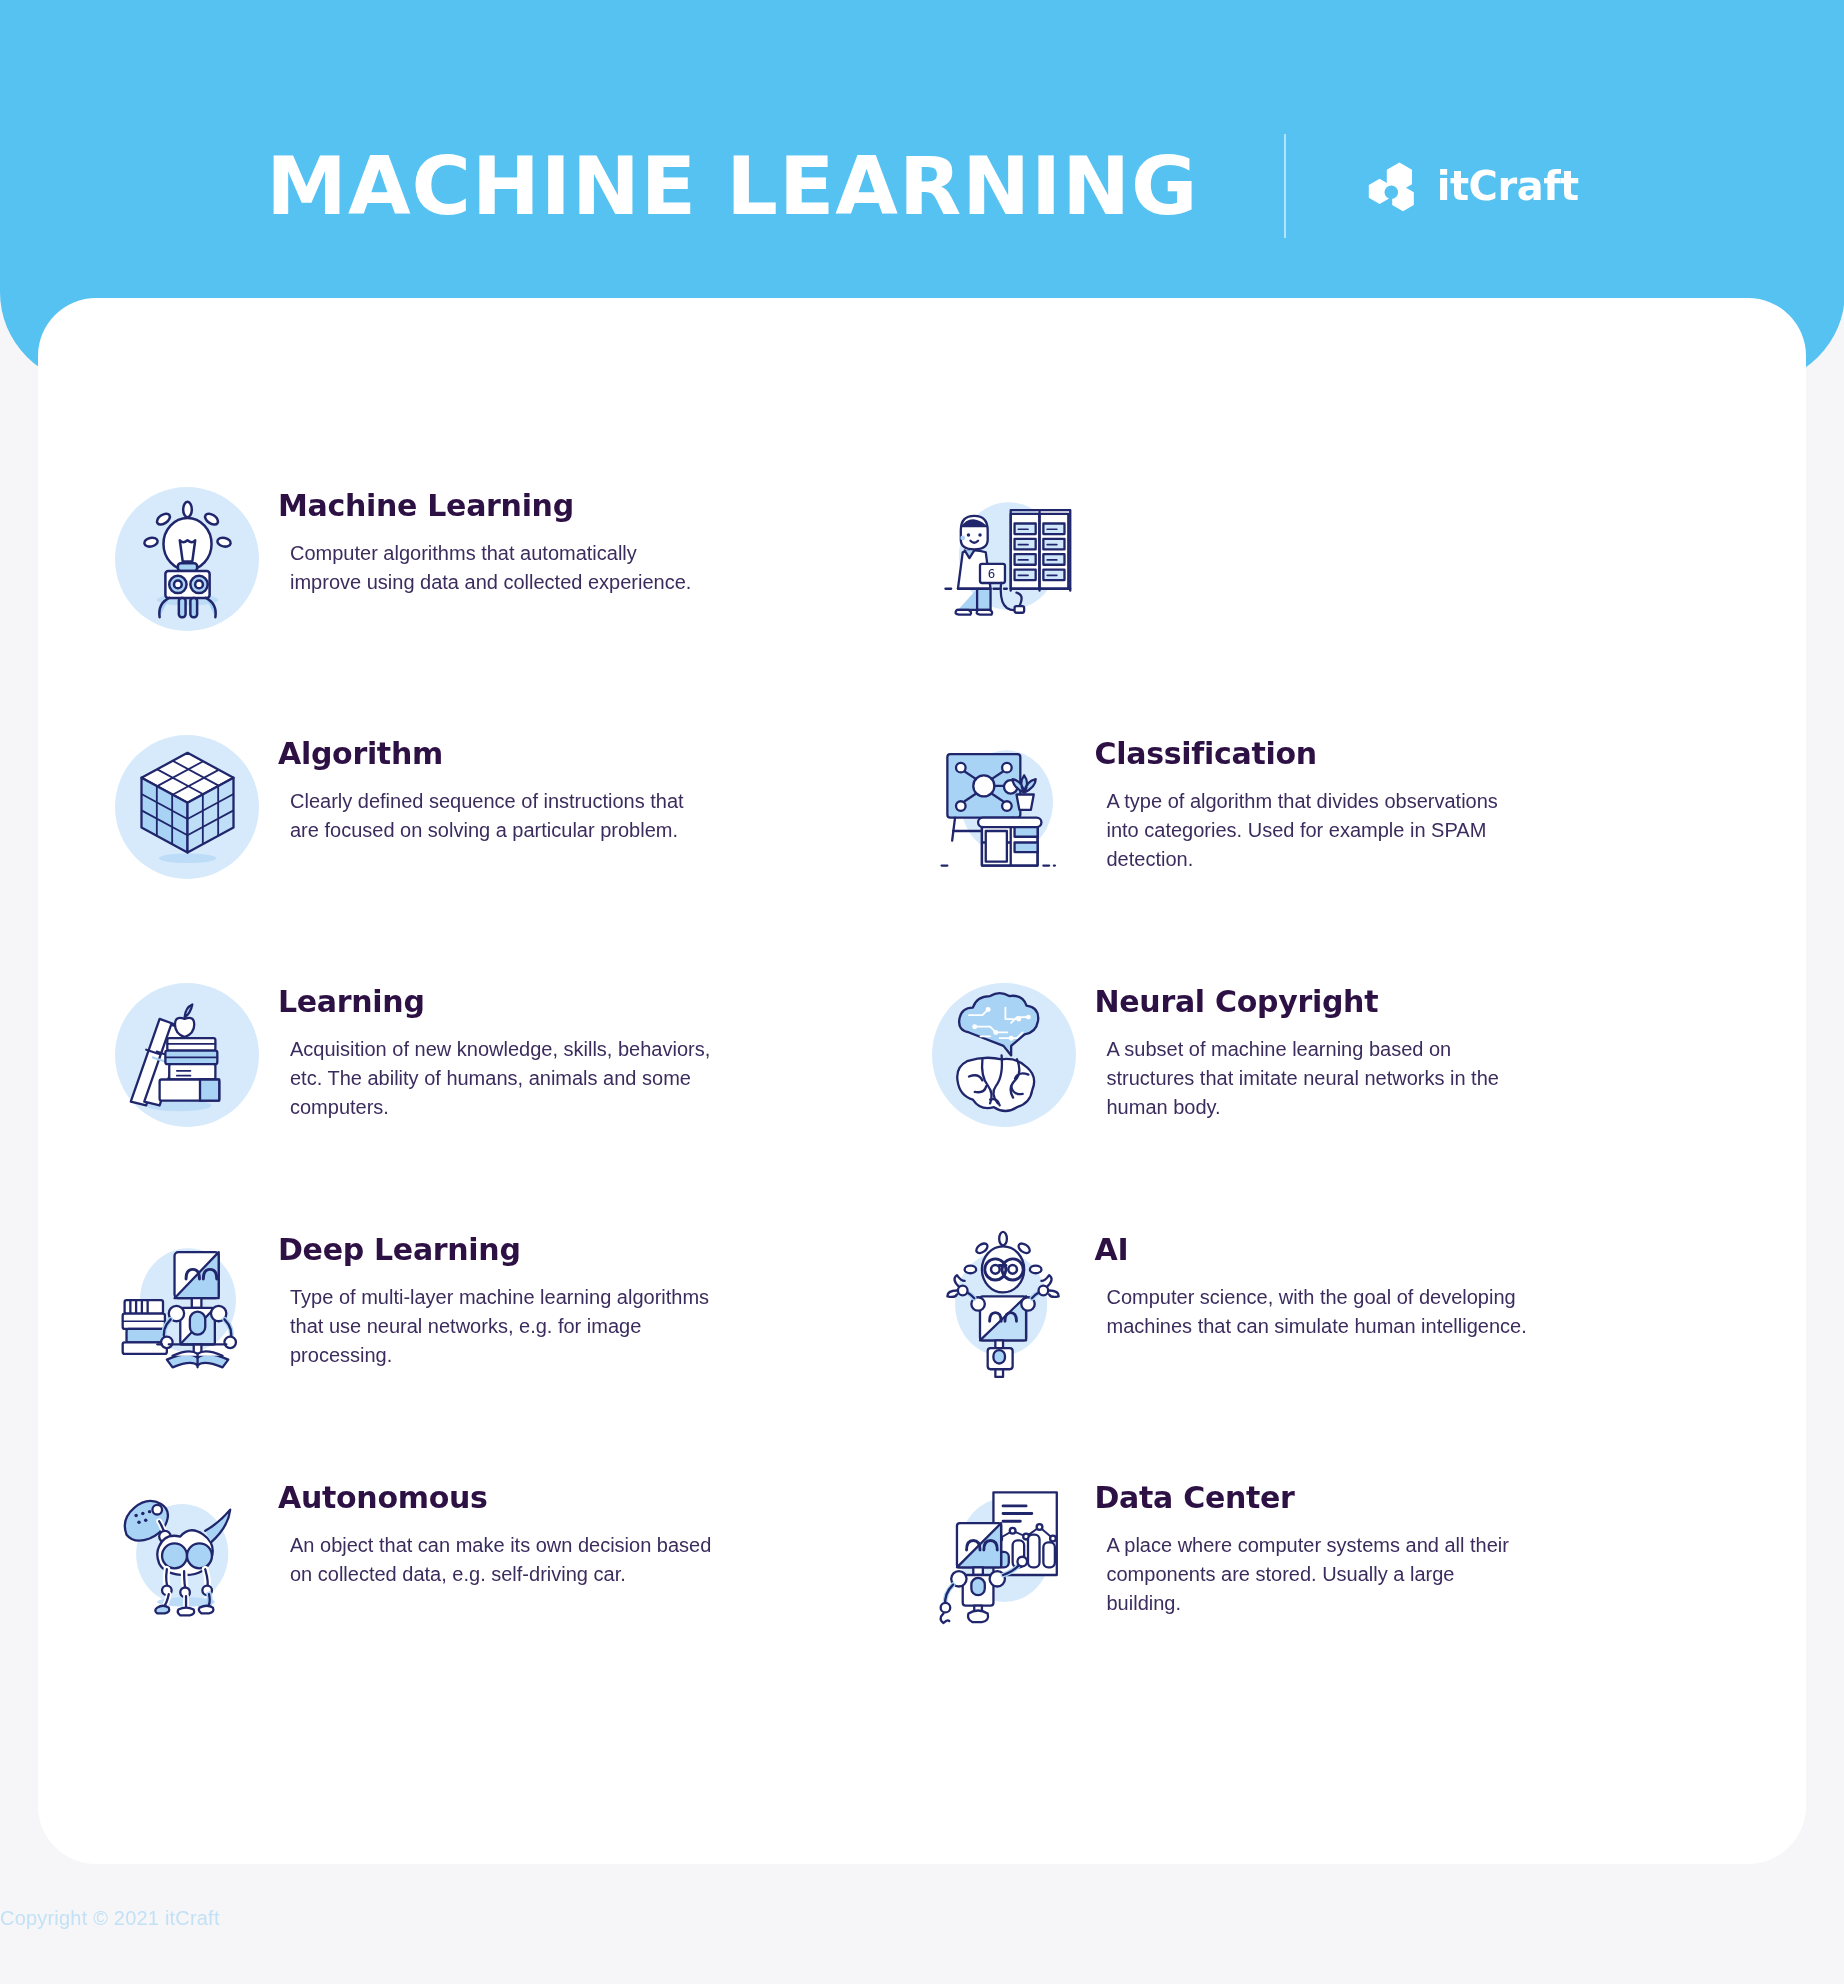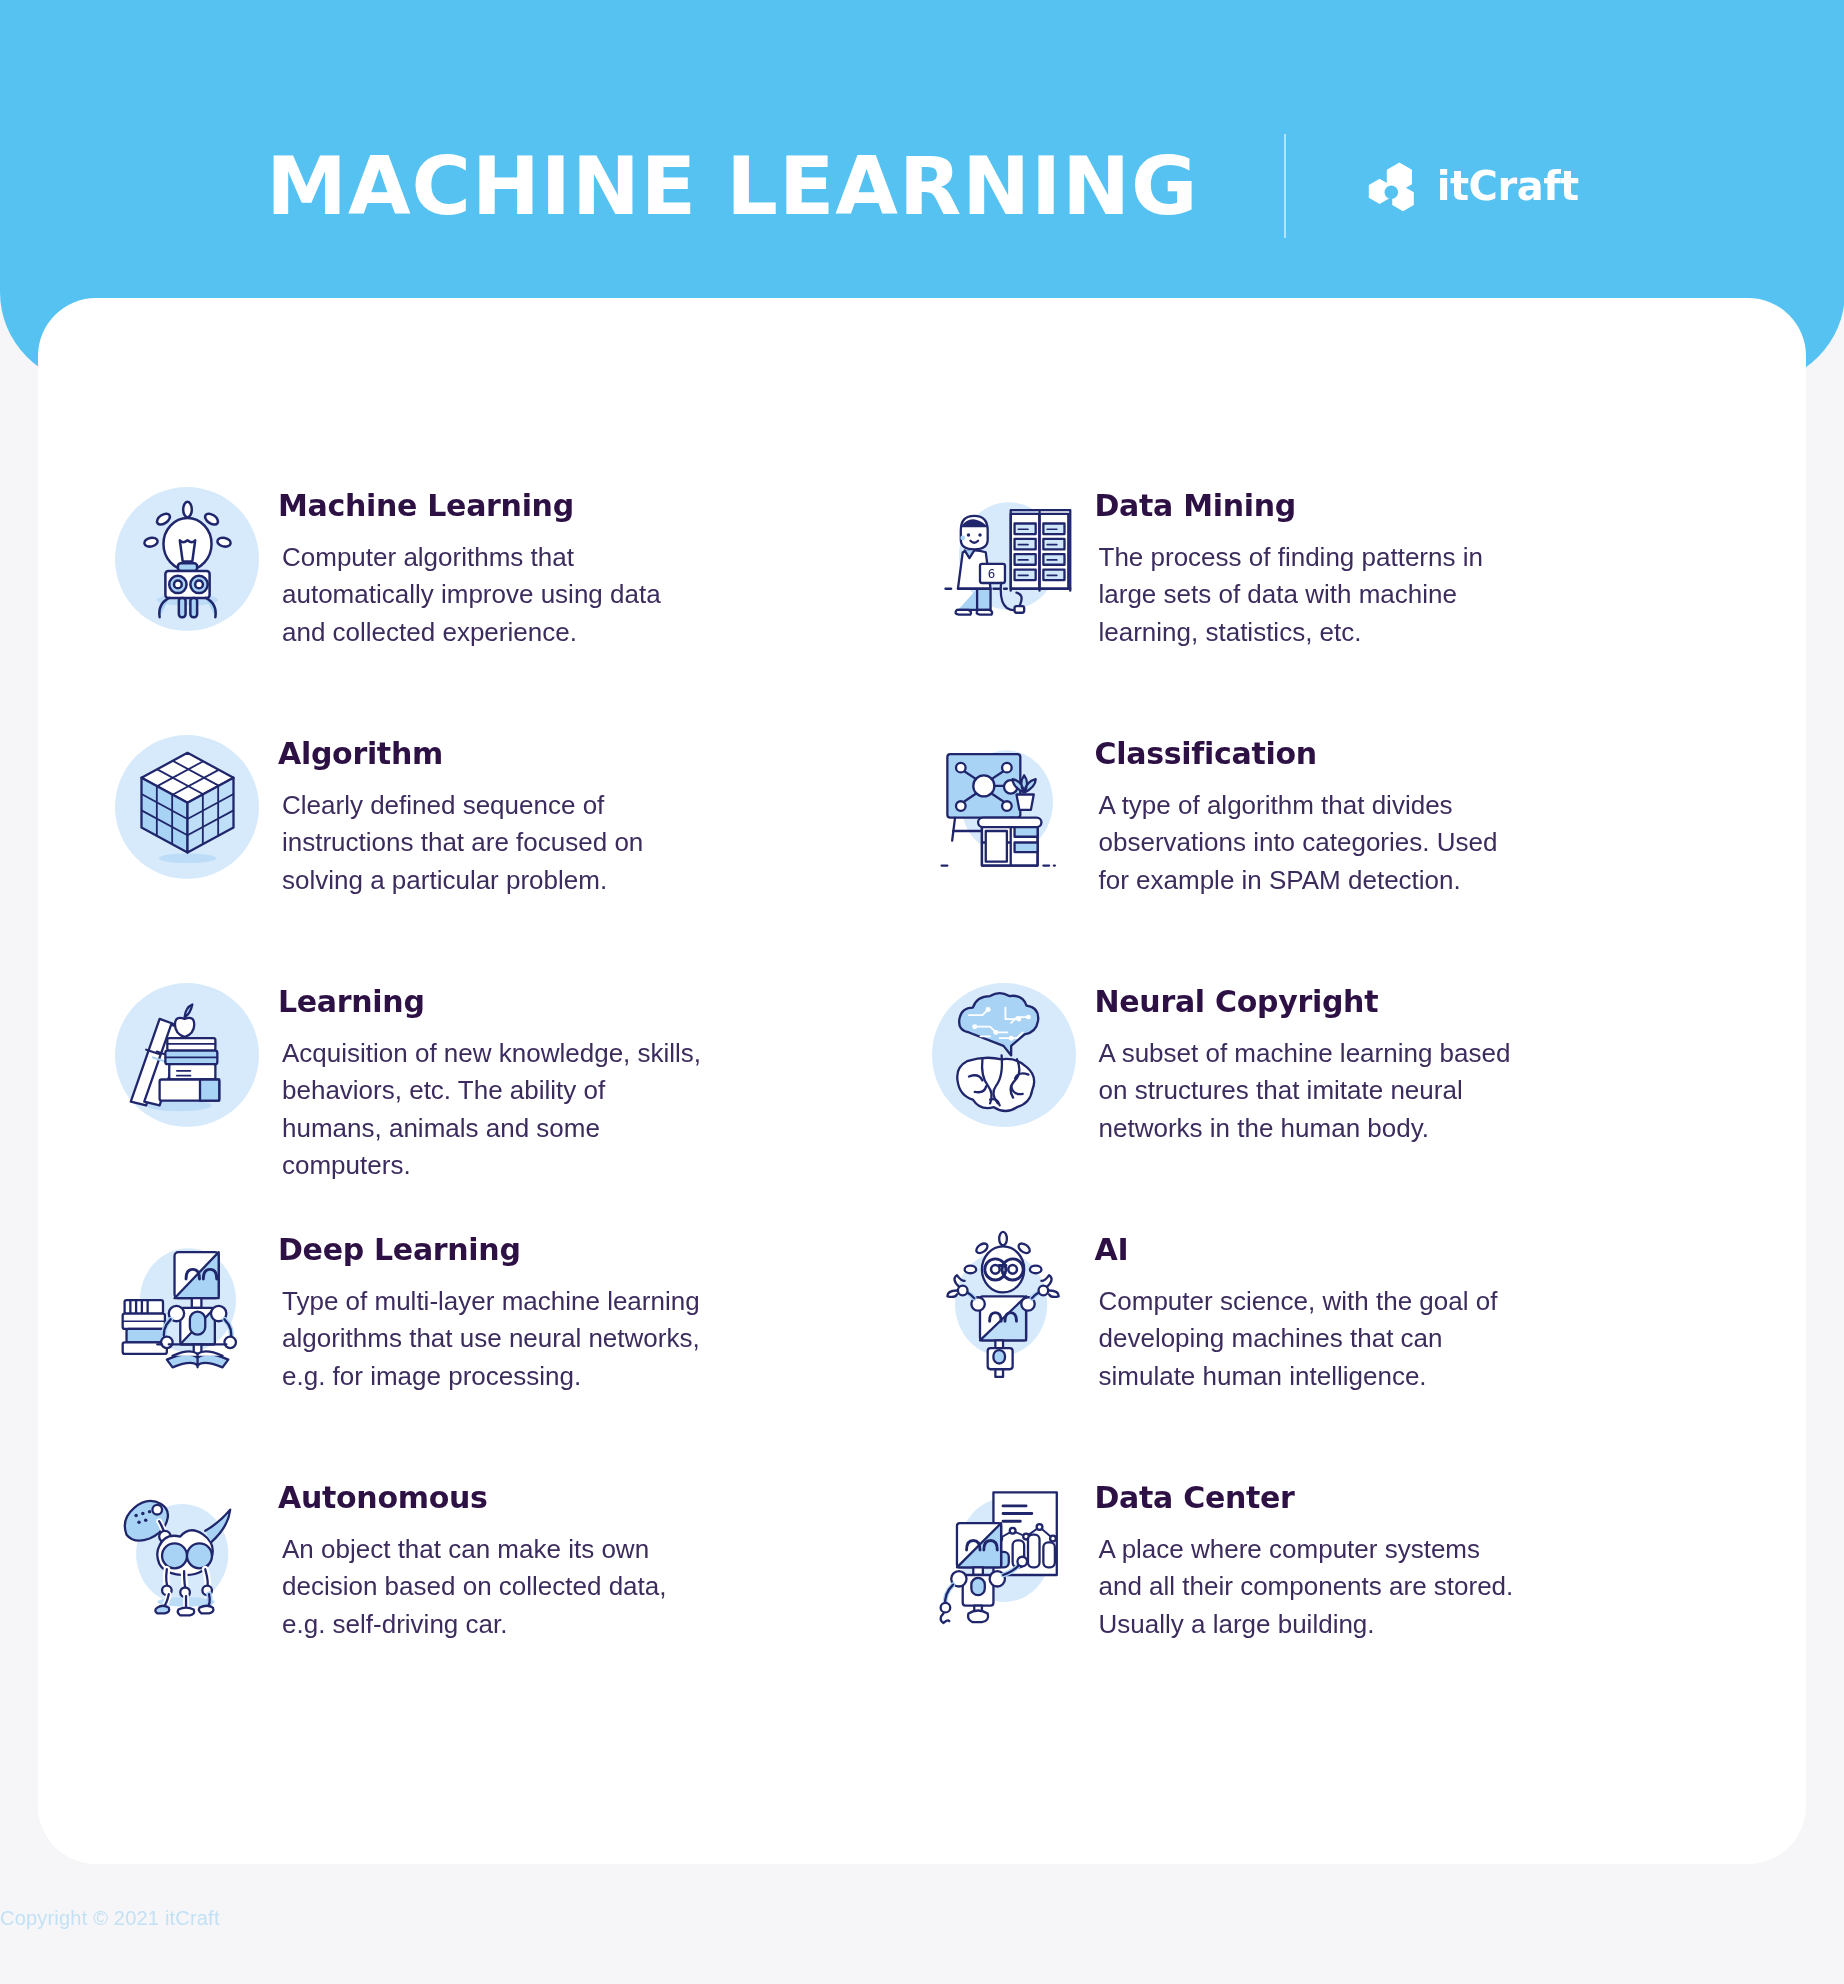--- a/index.html
+++ b/index.html
@@ -90,24 +90,24 @@
     font-family:"DejaVu Sans", sans-serif;
     font-weight:bold;
     font-size:30px;
     color:#2d1144;
     margin:0 0 17.3px 0;
     line-height:1.1;
     letter-spacing:-0.3px;
   }
   .entry-desc{
     font-family:"Liberation Sans", sans-serif;
-    font-size:26px;
+    font-size:20px;
     line-height:1.44;
     color:#3c2c5e;
-    margin:4px;
+    margin:12px;
     max-width:423px;
   }
 
   
   .footer{
     position:absolute;left:0;top:1907px;width:1845px;
     text-align:left;
     font-family:"Liberation Sans", sans-serif;
     font-size:20px;
     color:#c3e1f4;
@@ -208,24 +208,20 @@
                 <rect x="116" y="38" width="22" height="11" fill="#cfe6fb"></rect>
                 <rect x="116" y="54" width="22" height="11" fill="#cfe6fb"></rect>
                 <rect x="116" y="70" width="22" height="11" fill="#cfe6fb"></rect>
                 <rect x="116" y="86" width="22" height="11" fill="#cfe6fb"></rect>
               </g>
               <path d="M90 44 h10 M90 60 h10 M90 76 h10 M90 92 h10 M120 44 h10 M120 60 h10 M120 76 h10 M120 92 h10" stroke-width="1.8"></path>
               <path d="M14 106 h10 M64 106 h14" stroke-dasharray="6 5"></path>
               <path d="M82 106 h62"></path>
             </g>
           </svg>
-        </div>
-        <div class="entry-text">
-          <h2 class="entry-title">Data Mining</h2>
-          <p class="entry-desc">The process of finding patterns in large sets of data with machine learning, statistics, etc.</p>
         </div>
       </div>
 
       <div class="entry">
         <div class="icon-badge">
           <svg width="115" height="123" viewBox="0 0 120 128">
             <ellipse cx="60" cy="118" rx="30" ry="5" fill="#bcdcf7"></ellipse>
             <g stroke="#20266b" stroke-width="2.4" stroke-linejoin="round" fill="none">
 
               <polygon points="60,8 108,34 60,60 12,34" fill="#ffffff"></polygon>

